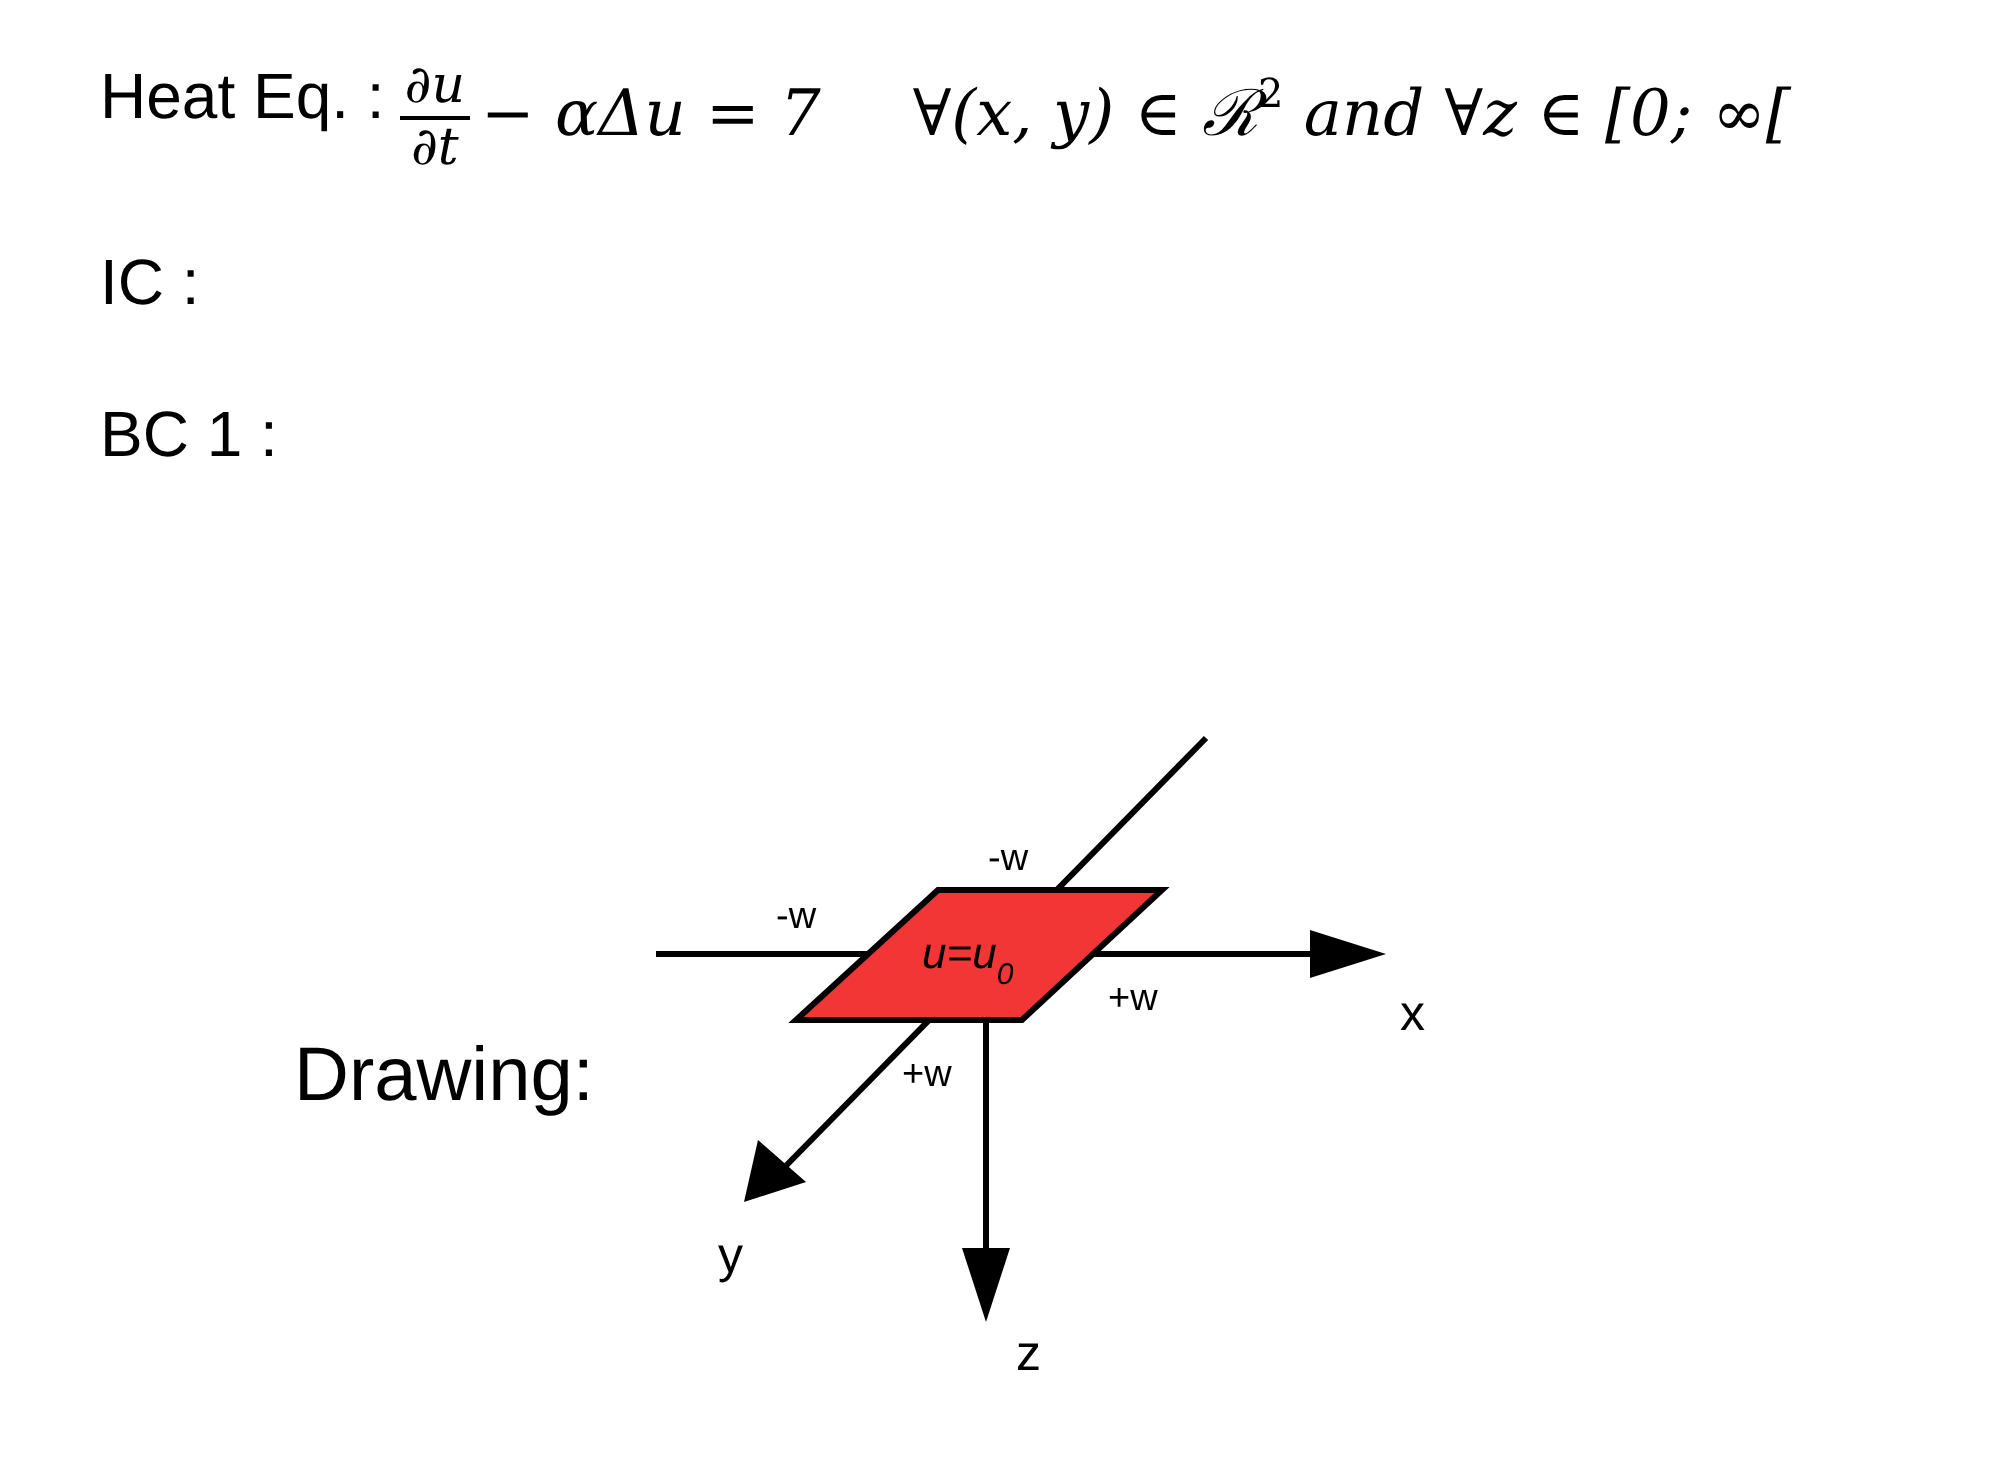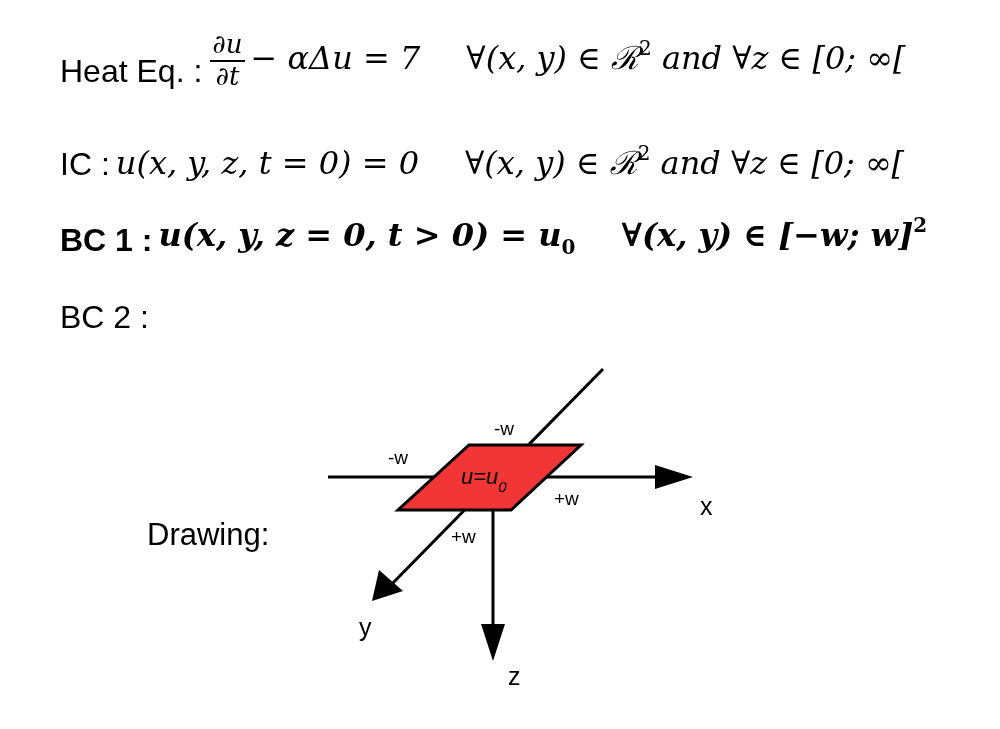--- a/index.html
+++ b/index.html
@@ -9,24 +9,24 @@
     }
     body {
       width: 1000px;
       height: 729px;
       position: relative;
       overflow: hidden;
       color: #000;
     }
     .eq-line {
       position: absolute;
-      left: 60px;
+      left: 50px;
       white-space: nowrap;
       display: flex;
-      align-items: flex-end;
+      align-items: flex-start;
       height: 60px;
     }
     .label {
       font-family: "Liberation Sans", "DejaVu Sans", sans-serif;
       font-size: 32px;
       margin-right: 6px;
     }
     .math {
       font-family: "DejaVu Serif", "Liberation Serif", serif;
       font-style: italic;
@@ -52,21 +52,21 @@
       height: 40px;
       background: #000;
       margin-left: 2px;
       vertical-align: middle;
     }
     #drawing-label {
       position: absolute;
       left: 147px;
       top: 517px;
       font-family: "Liberation Sans", "DejaVu Sans", sans-serif;
-      font-size: 31px;
+      font-size: 38px;
     }
     #diagram {
       position: absolute;
       left: 0;
       top: 0;
     }
     .svg-label {
       font-family: "Liberation Sans", "DejaVu Sans", sans-serif;
       font-size: 19px;
       fill: #000;
@@ -91,34 +91,27 @@
   <span class="math">
     <span class="frac">
       <span class="num">∂u</span>
       <span class="den">∂t</span>
     </span><span>− αΔu = 7</span><span class="gap"></span><span>∀(x, y) ∈ </span><span>ℛ</span><sup>2</sup><span> and ∀z ∈ [0; ∞[</span>
   </span>
 </div>
 
 <div class="eq-line" style="top:123px;">
   <span class="label">IC :</span>
-  <span class="math">
-    <span>u(x, y, z, t = 0) = 0</span><span class="gap"></span><span>∀(x, y) ∈ </span><span>ℛ</span><sup>2</sup><span> and ∀z ∈ [0; ∞[</span>
-  </span>
 </div>
 
-<div class="eq-line" style="top:199px;font-weight:bold;">
+<div class="eq-line" style="top:199px;">
   <span class="label">BC 1 :</span>
-  <span class="math">
-    <span>u(x, y, z = 0, t &gt; 0) = u</span><sub>0</sub><span class="gap"></span><span>∀(x, y) ∈ [−w; w]</span><sup>2</sup>
-  </span>
 </div>
 
 <div class="eq-line" style="top:276px;">
-  <span class="label">BC 2 :</span>
 </div>
 
 <div id="drawing-label">Drawing:</div>
 
 <svg id="diagram" width="1000" height="729" viewBox="0 0 1000 729" xmlns="http://www.w3.org/2000/svg">
 
   <line x1="603" y1="369" x2="386" y2="590" stroke="#000" stroke-width="3"></line>
 
   <polygon points="372,601 379,570 403,591" fill="#000"></polygon>
 

